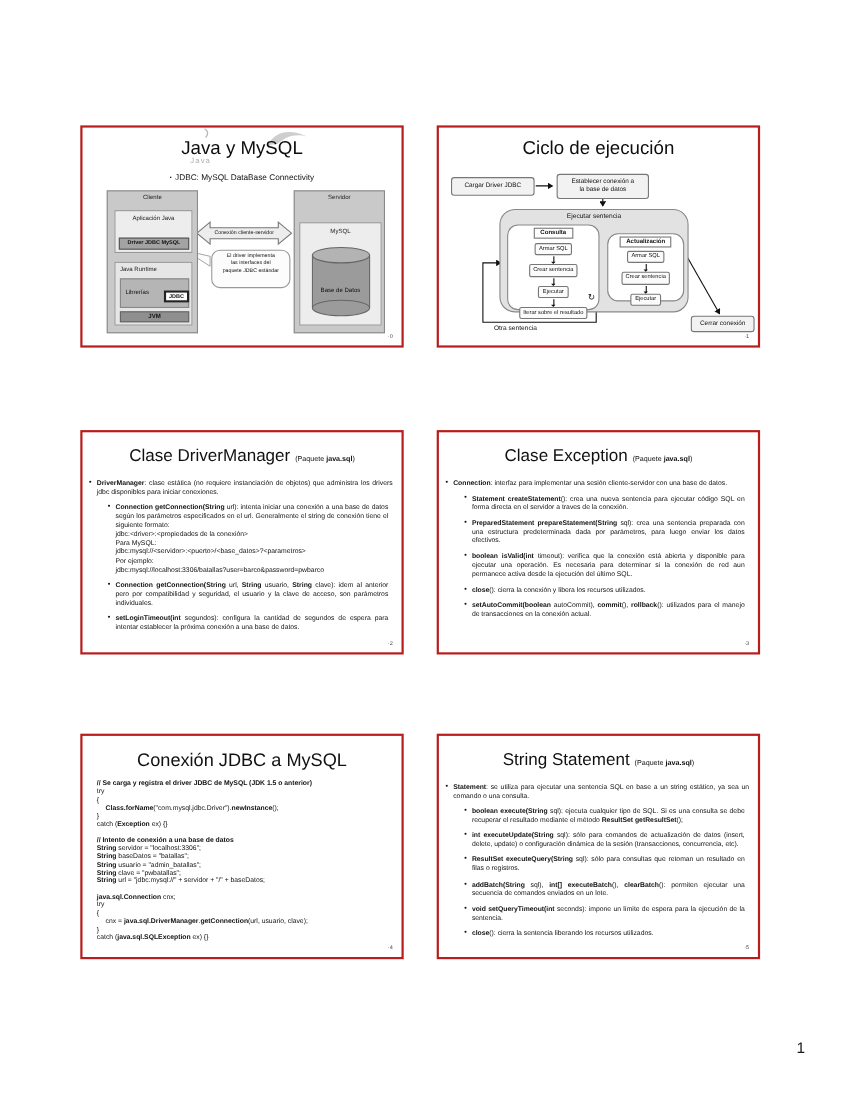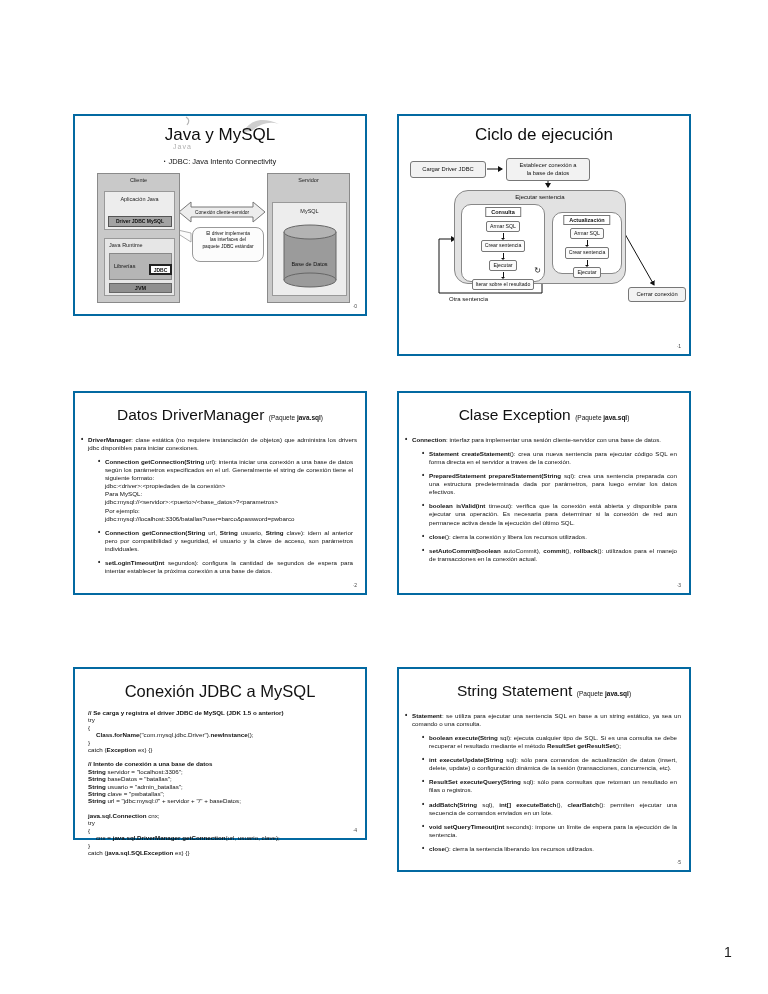--- a/index.html
+++ b/index.html
@@ -1,23 +1,23 @@
 <!DOCTYPE html>
 <html><head>
 <meta charset="utf-8">
 <style>
   html,body{margin:0;padding:0;}
   body{width:768px;height:994px;background:#ffffff;position:relative;
        font-family:"Liberation Sans",sans-serif;color:#111;overflow:hidden;}
-  .slide{position:absolute;background:#fff;border:2px solid #0369a1;box-sizing:border-box;}
+  .slide{position:absolute;background:#fff;border:2px solid #b91c1c;box-sizing:border-box;}
   #s1{left:73px;top:114px;width:294px;height:202px}
-  #s2{left:397px;top:114px;width:294px;height:242px}
+  #s2{left:397px;top:114px;width:294px;height:202px}
   #s3{left:73px;top:391px;width:294px;height:204px}
   #s4{left:397px;top:391px;width:294px;height:204px}
-  #s5{left:73px;top:667px;width:294px;height:173px}
+  #s5{left:73px;top:667px;width:294px;height:205px}
   #s6{left:397px;top:667px;width:294px;height:205px}
   .slide-num{position:absolute;right:8px;bottom:5px;font-size:5px;color:#444;}
   .pageno{position:absolute;left:724px;top:944px;font-size:14px;color:#1a1a1a;}
   .b{font-weight:bold;}
 
   
   .s-title{position:absolute;top:9px;left:0;right:0;text-align:center;font-size:17px;color:#0d0d0d;}
   .t-head{margin-top:13px;text-align:center;white-space:nowrap;}
   .t-main{font-size:15.5px;}
   .t-suffix{font-size:6.5px;}
@@ -88,21 +88,21 @@
 
     <line x1="85" y1="108" x2="85" y2="141" stroke="#111" stroke-width="1" marker-end="url(#ahA)"></line>
 
     <polygon points="104,96 116,86 116,91 178,91 178,86 190,96 178,106 178,101 116,101 116,106" fill="#ededed" stroke="#777" stroke-width="1"></polygon>
 
     <polygon points="116,117 94,112 116,126" fill="#fcfcfc" stroke="#999" stroke-width="0.8"></polygon>
   </svg>
 
   <div class="s-title">Java y MySQL</div>
   <div class="logo-java">Java</div>
-  <div class="s-sub">JDBC: Java Intento Connectivity</div>
+  <div class="s-sub">JDBC: MySQL DataBase Connectivity</div>
 
   <div class="abs gray-outer" style="left:22px;top:57px;width:83px;height:130px;">
     <div class="box-label">Cliente</div>
     <div class="abs lite" style="left:6px;top:17px;width:71px;height:39px;">
       <div class="box-label" style="top:4px;">Aplicación Java</div>
       <div class="abs d-driver" style="left:3px;top:24px;width:64px;height:11px;">Driver JDBC MySQL</div>
     </div>
     <div class="abs lite" style="left:6px;top:64px;width:71px;height:58px;background:#e6e6e6;">
       <div class="box-label" style="top:3px;text-align:left;left:4px;right:auto;">Java Runtime</div>
       <div class="abs d-libs" style="left:4px;top:14px;width:63px;height:27px;">
@@ -179,21 +179,21 @@
     </div>
   </div>
 
   <div class="rbox" style="left:229px;top:171px;width:58px;height:15px;">Cerrar conexión</div>
   <div class="otra">Otra sentencia</div>
   <div class="slide-num">·1</div>
 </div>
 
 <div class="slide" id="s3">
   <div class="t-head">
-    <span class="t-main">Datos DriverManager</span>
+    <span class="t-main">Clase DriverManager</span>
     <span class="t-suffix"><span>(Paquete </span><span class="b">java.sql</span><span>)</span></span>
   </div>
   <div class="bullets">
 
   <div class="bullet lv1"><span class="btext"><span class="b">DriverManager</span><span>: clase estática (no requiere instanciación de objetos) que administra los drivers jdbc disponibles para iniciar conexiones.</span></span></div>
       <div class="bullet lv2"><span class="btext"><span class="b">Connection getConnection(String</span><span> url): intenta iniciar una conexión a una base de datos según los parámetros especificados en el url. Generalmente el string de conexión tiene el siguiente formato:
 jdbc:&lt;driver&gt;:&lt;propiedades de la conexión&gt;
 Para MySQL:
 jdbc:mysql://&lt;servidor&gt;:&lt;puerto&gt;/&lt;base_datos&gt;?&lt;parametros&gt;
 Por ejemplo:

